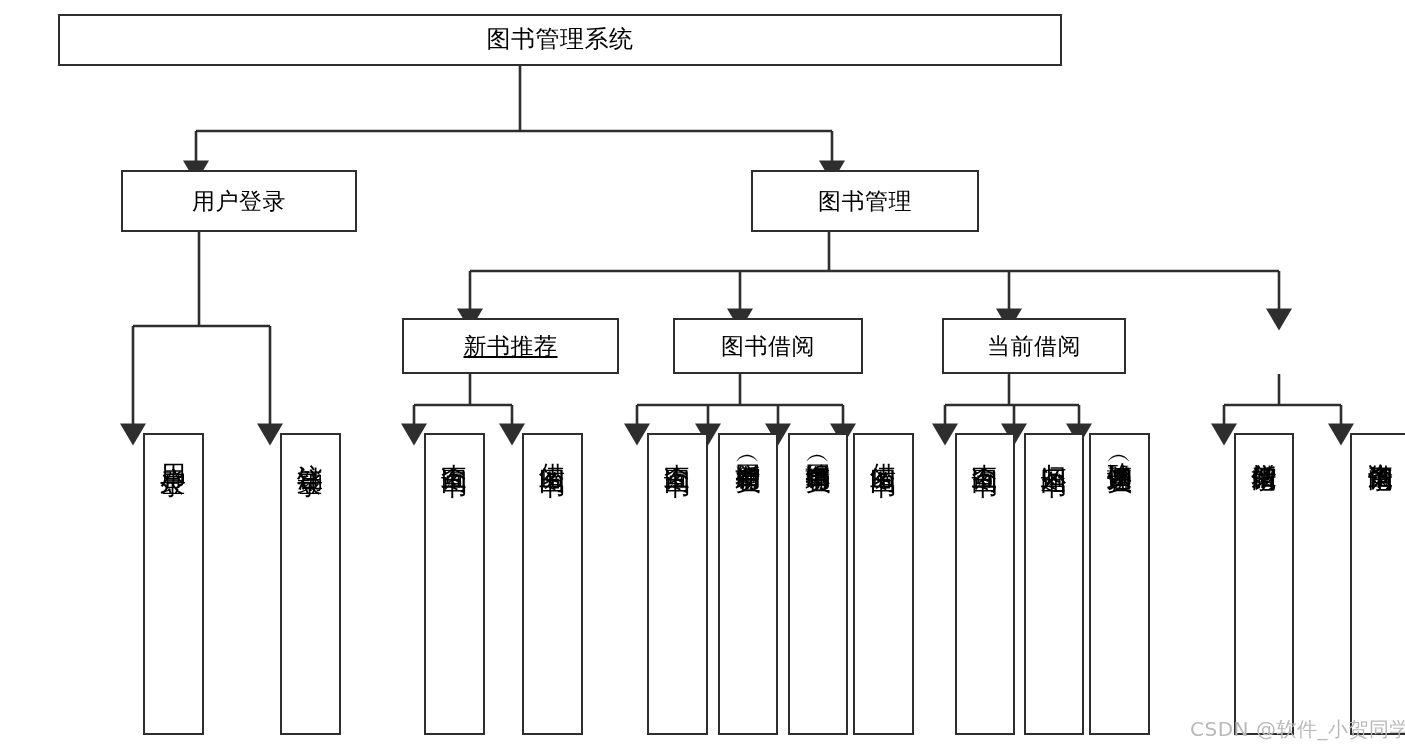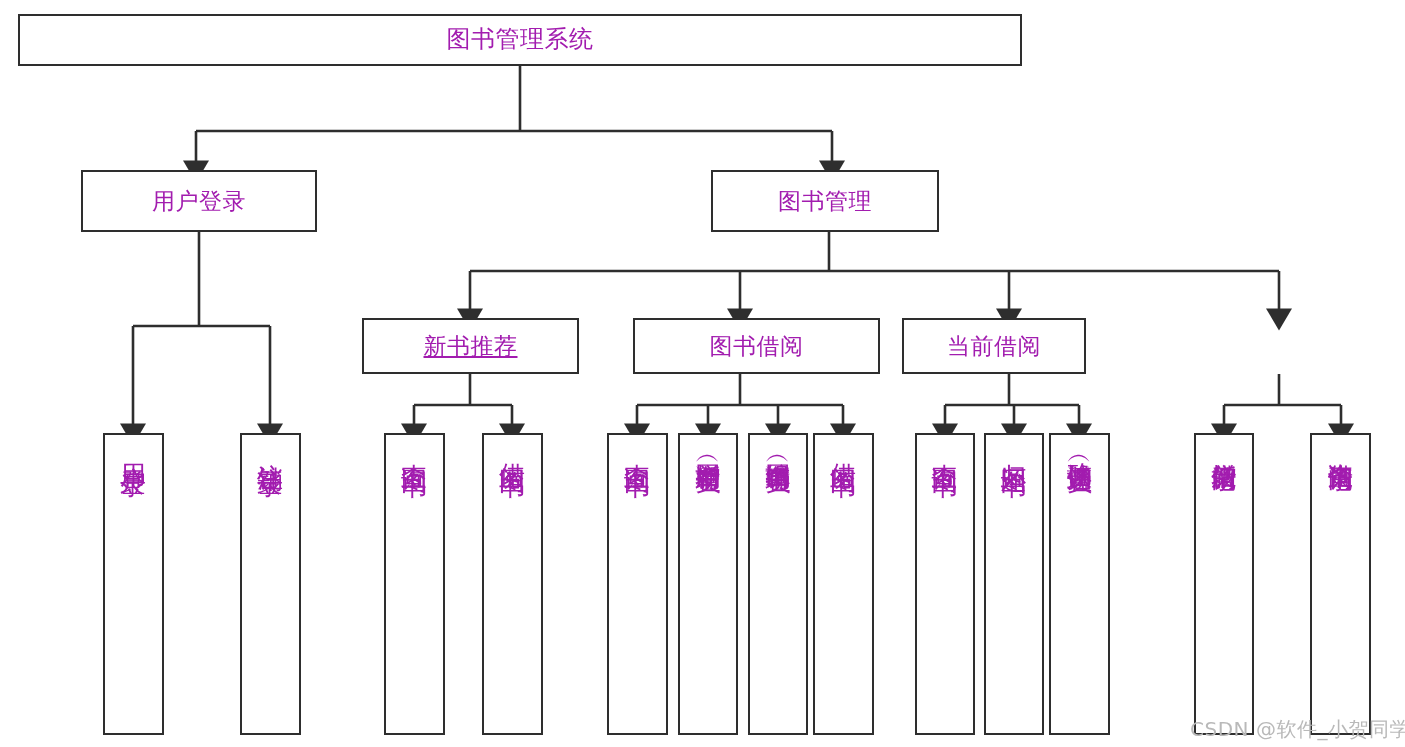--- a/index.html
+++ b/index.html
@@ -27,22 +27,23 @@
     pointer-events: none;
   }
   .node {
     position: absolute;
     box-sizing: border-box;
     border: 2.6px solid #2e2e2e;
     background: #ffffff;
     display: flex;
     align-items: center;
     justify-content: center;
-    color: #a21caf;
+    color: #000000;
     text-align: center;
+    margin-left: 40px;
   }
   .node .label {
     display: block;
     line-height: 1.16;
     letter-spacing: 0.5px;
   }
   .node.horiz .label {
     writing-mode: horizontal-tb;
     font-size: 23px;
   }
@@ -134,21 +135,21 @@
   <div class="node horiz" style="left:81px; top:170px; width:236px; height:62px;">
     <span class="label">用户登录</span>
   </div>
   <div class="node horiz" style="left:711px; top:170px; width:228px; height:62px;">
     <span class="label">图书管理</span>
   </div>
 
   <div class="node horiz" style="left:362px; top:318px; width:217px; height:56px;text-decoration:underline;">
     <span class="label">新书推荐</span>
   </div>
-  <div class="node horiz" style="left:633px; top:318px; width:247px; height:56px;">
+  <div class="node horiz" style="left:633px; top:318px; width:190px; height:56px;">
     <span class="label">图书借阅</span>
   </div>
   <div class="node horiz" style="left:902px; top:318px; width:184px; height:56px;">
     <span class="label">当前借阅</span>
   </div>
 
   <div class="node vert" style="left:103px; top:433px; width:61px; height:302px;">
     <span class="label">用户登录</span>
   </div>
   <div class="node vert" style="left:240px; top:433px; width:61px; height:302px;">

